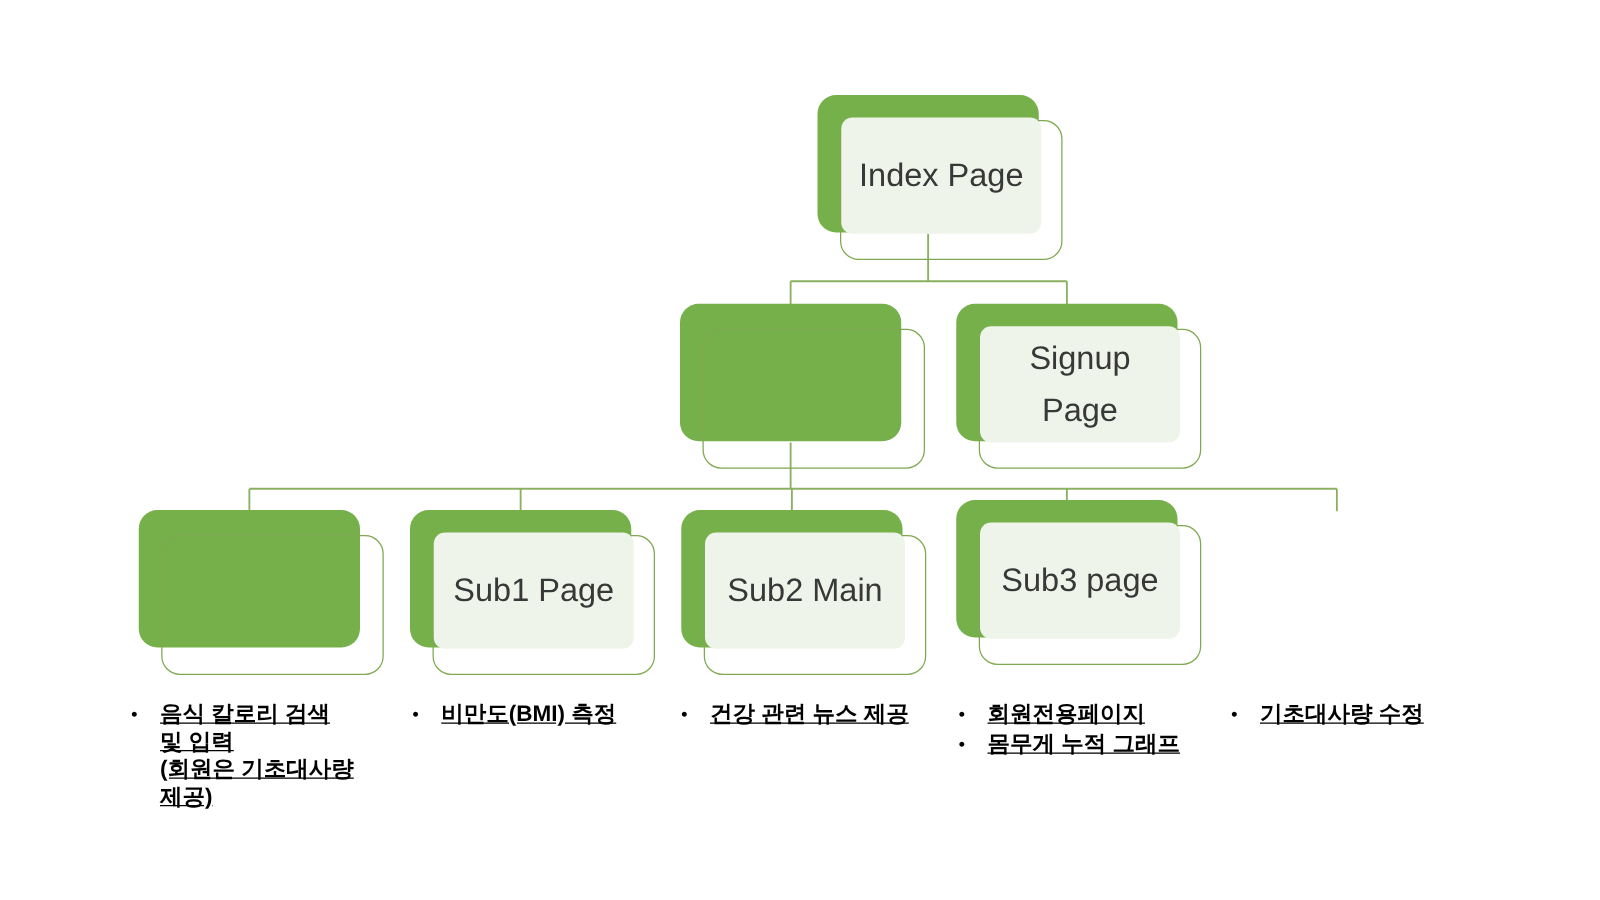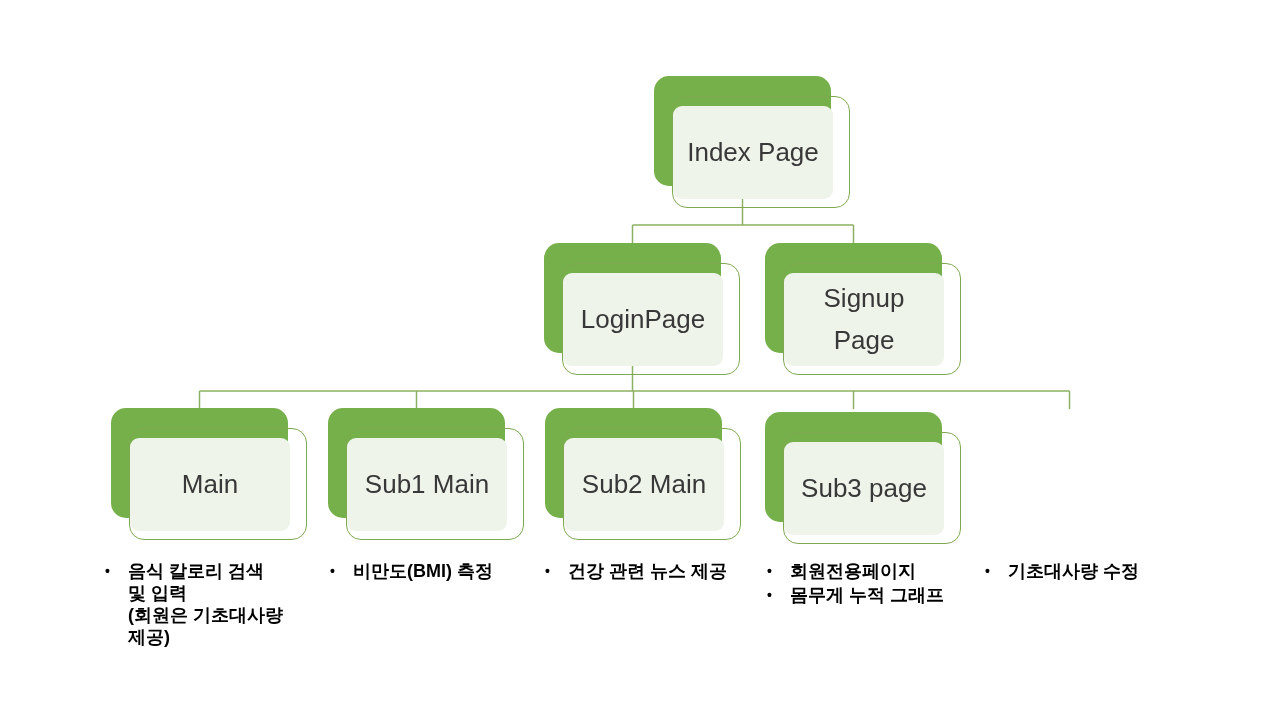--- a/index.html
+++ b/index.html
@@ -26,35 +26,35 @@
     position:absolute;left:0;top:0;width:177px;height:110px;
     background:var(--node-green,#76b04a);border-radius:15px;
   }
   .node .outline{
     position:absolute;left:18px;top:20px;width:178px;height:112px;
     border:1px solid var(--node-border,#7fa950);border-radius:15px;background:transparent;
   }
   .node .fill{
     position:absolute;left:19px;top:18px;width:160px;height:93px;
     background:var(--node-face,#eef4ea);border-radius:9px;
-    display:flex;align-items:center;justify-content:center;margin-top:12px;
+    display:flex;align-items:center;justify-content:center;
   }
   .node .label{
     font-size:26px;line-height:1.6;color:var(--label-text,#383838);
     text-align:center;white-space:normal;
   }
   .node.narrow-label .label{max-width:100px;}
 
   .bullets{
     position:absolute;margin:0;padding:0;list-style:none;
     color:var(--bullet-text,#000000);font-size:18px;font-weight:700;
   }
   .bullet-item{display:flex;align-items:flex-start;margin:0 0 2px 0;}
   .bullet-item .dot{flex:0 0 28px;width:28px;padding-left:5px;font-size:14px;line-height:22px;}
-  .bullet-item .btext{white-space:pre-line;line-height:22px;}
+  .bullet-item .btext{white-space:pre-line;line-height:22px;text-decoration:underline;}
 </style>
 </head>
 <body>
 
 <div class="canvas">
 
   <svg class="connectors" viewBox="0 0 1280 720">
     <path d="M742.5 187 L742.5 225"></path>
     <path d="M632.5 225 L853.5 225"></path>
     <path d="M632.5 225 L632.5 244"></path>
@@ -72,58 +72,52 @@
     <div class="back"></div>
     <div class="outline"></div>
     <div class="fill">
       <span class="label">Index Page</span>
     </div>
   </div>
 
   <div class="node" style="left:544px;top:243px">
     <div class="back"></div>
     <div class="outline"></div>
-    <div class="fill">
-      <span class="label">LoginPage</span>
-    </div>
   </div>
 
   <div class="node narrow-label" style="left:765px;top:243px">
     <div class="back"></div>
     <div class="outline"></div>
     <div class="fill">
       <span class="label">Signup Page</span>
     </div>
   </div>
 
   <div class="node" style="left:111px;top:408px">
     <div class="back"></div>
     <div class="outline"></div>
-    <div class="fill">
-      <span class="label">Main</span>
-    </div>
   </div>
 
   <div class="node" style="left:328px;top:408px">
     <div class="back"></div>
     <div class="outline"></div>
     <div class="fill">
-      <span class="label">Sub1 Main</span>
+      <span class="label">Sub1 Page</span>
     </div>
   </div>
 
   <div class="node" style="left:545px;top:408px">
     <div class="back"></div>
     <div class="outline"></div>
     <div class="fill">
       <span class="label">Sub2 Main</span>
     </div>
   </div>
 
-  <div class="node" style="left:765px;top:412px">
+  <div class="node" style="left:765px;top:400px">
     <div class="back"></div>
     <div class="outline"></div>
     <div class="fill">
       <span class="label">Sub3 page</span>
     </div>
   </div>
 
 
   <ul class="bullets" style="left:100px;top:560px;width:220px">
     <li class="bullet-item">

